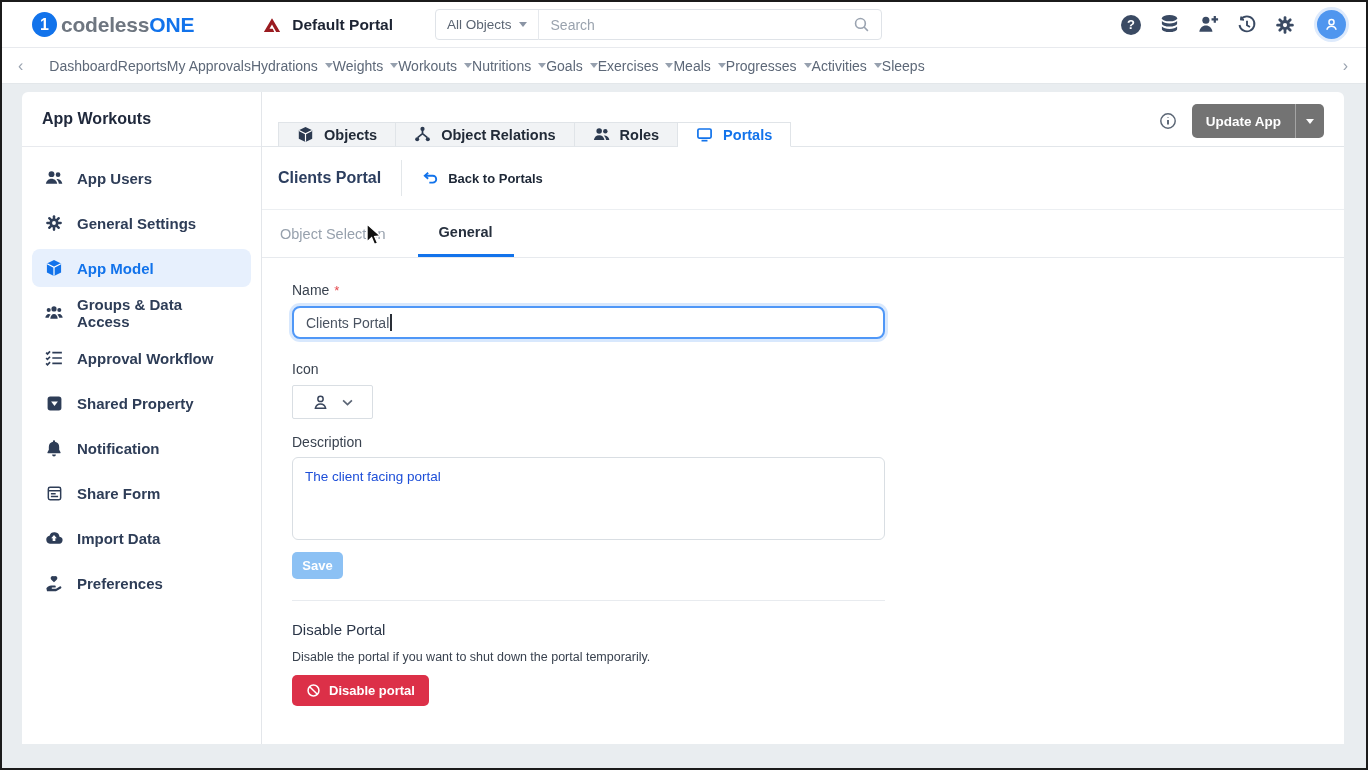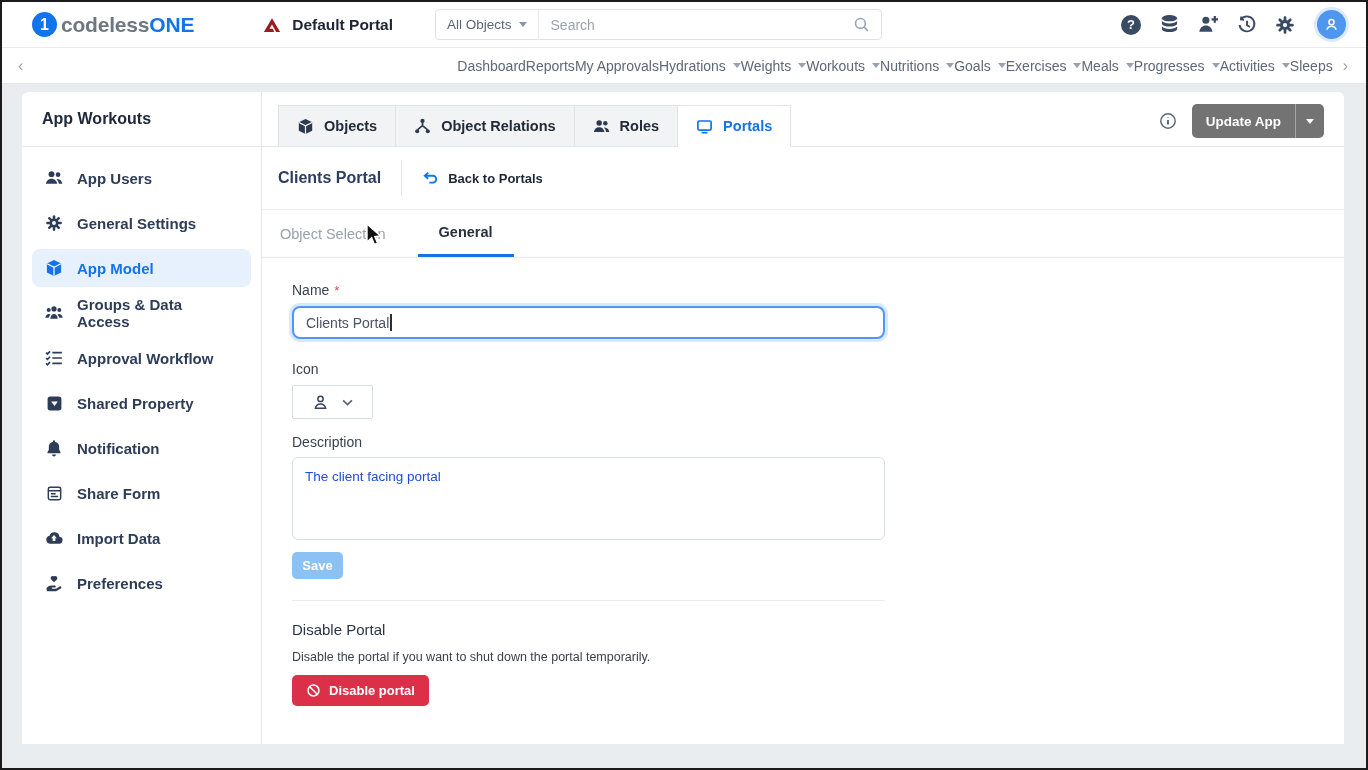--- a/index.html
+++ b/index.html
@@ -32,38 +32,38 @@
   .header-icons{margin-left:auto;display:flex;align-items:center;gap:18px;color:#3a4a63;}
   .hicon{cursor:pointer;display:flex;align-items:center;justify-content:center;}
   .help-circle{width:20px;height:20px;border-radius:50%;background:#3a4a63;color:#fff;
     font-size:13px;font-weight:700;display:flex;align-items:center;justify-content:center;}
   .avatar{width:29px;height:29px;border-radius:50%;background:#4f96ef;display:flex;align-items:center;
     justify-content:center;box-shadow:0 0 0 3px #ddeafc;margin-left:4px;cursor:pointer;}
   
   .nav{height:36px;background:#fff;border-bottom:1px solid #e3e7ea;display:flex;align-items:center;
     padding:0 12px 0 10px;flex:0 0 auto;}
   .nav-chevron{color:#9aa3b0;font-size:16px;padding:0 6px;cursor:pointer;line-height:1;}
-  .nav-items{display:flex;flex:1;justify-content:flex-end;align-items:center;margin:0 4px 0 20px;overflow:hidden;}
+  .nav-items{display:flex;flex:1;justify-content:flex-start;align-items:center;margin:0 4px 0 20px;overflow:hidden;}
   .nav-item{display:flex;align-items:center;gap:7px;font-size:14px;color:#5d6878;font-weight:500;cursor:pointer;white-space:nowrap;}
   .nav-item .caret-down{border-top-color:#97a1af;}
   
   .content{flex:1;display:flex;padding:8px 22px 24px 20px;min-height:0;}
   .sidebar{width:240px;background:#fff;border-right:1px solid #e3e6ea;border-radius:6px 0 0 0;flex:0 0 auto;padding-top:16px;}
   .sidebar-title{padding:0 20px;font-size:16px;font-weight:600;color:#20293c;line-height:22px;}
   .sidebar-sep{border-bottom:1px solid #e8eaee;margin-top:16px;}
   .sidebar-list{padding:12px 10px;}
   .side-item{height:38px;margin-bottom:7px;border-radius:8px;display:flex;align-items:center;gap:14px;
     padding:0 13px;color:#2e3d57;font-size:15px;font-weight:600;cursor:pointer;}
   .side-item .sicon{width:18px;display:flex;justify-content:center;color:#2e3d57;}
   .side-item.active{background:#e7f0fd;color:#1273eb;}
   .side-item.active .sicon{color:#1273eb;}
   .main-card{flex:1;background:#fff;border-radius:0 6px 0 0;position:relative;min-width:0;}
   
   .tabbar{display:flex;align-items:flex-end;padding:12px 20px 0 16px;border-bottom:1px solid #e2e6ea;}
-  .tab{display:flex;align-items:center;gap:10px;height:42px;margin-bottom:-1px;padding:0 18px;
+  .tab{display:flex;align-items:center;gap:10px;height:25px;margin-bottom:-1px;padding:0 18px;
     background:#f1f3f5;border:1px solid #e0e4e8;border-bottom:1px solid #e2e6ea;
     font-size:14.5px;font-weight:600;color:#222b38;cursor:pointer;}
   .tab + .tab{border-left:none;}
   .tab .ticon{color:#2c3a50;display:flex;}
   .tab.active{background:#fff;color:#1273eb;border-bottom:1px solid #fff;}
   .tab.active .ticon{color:#1273eb;}
   .tabbar-right{margin-left:auto;display:flex;align-items:center;gap:15px;padding-bottom:8px;}
   .btn-update{height:34px;background:#737373;border-radius:5px;display:flex;align-items:center;
     color:#fff;cursor:pointer;overflow:hidden;}
   .btn-update .lbl{padding:0 14px;font-size:13.5px;font-weight:700;}

